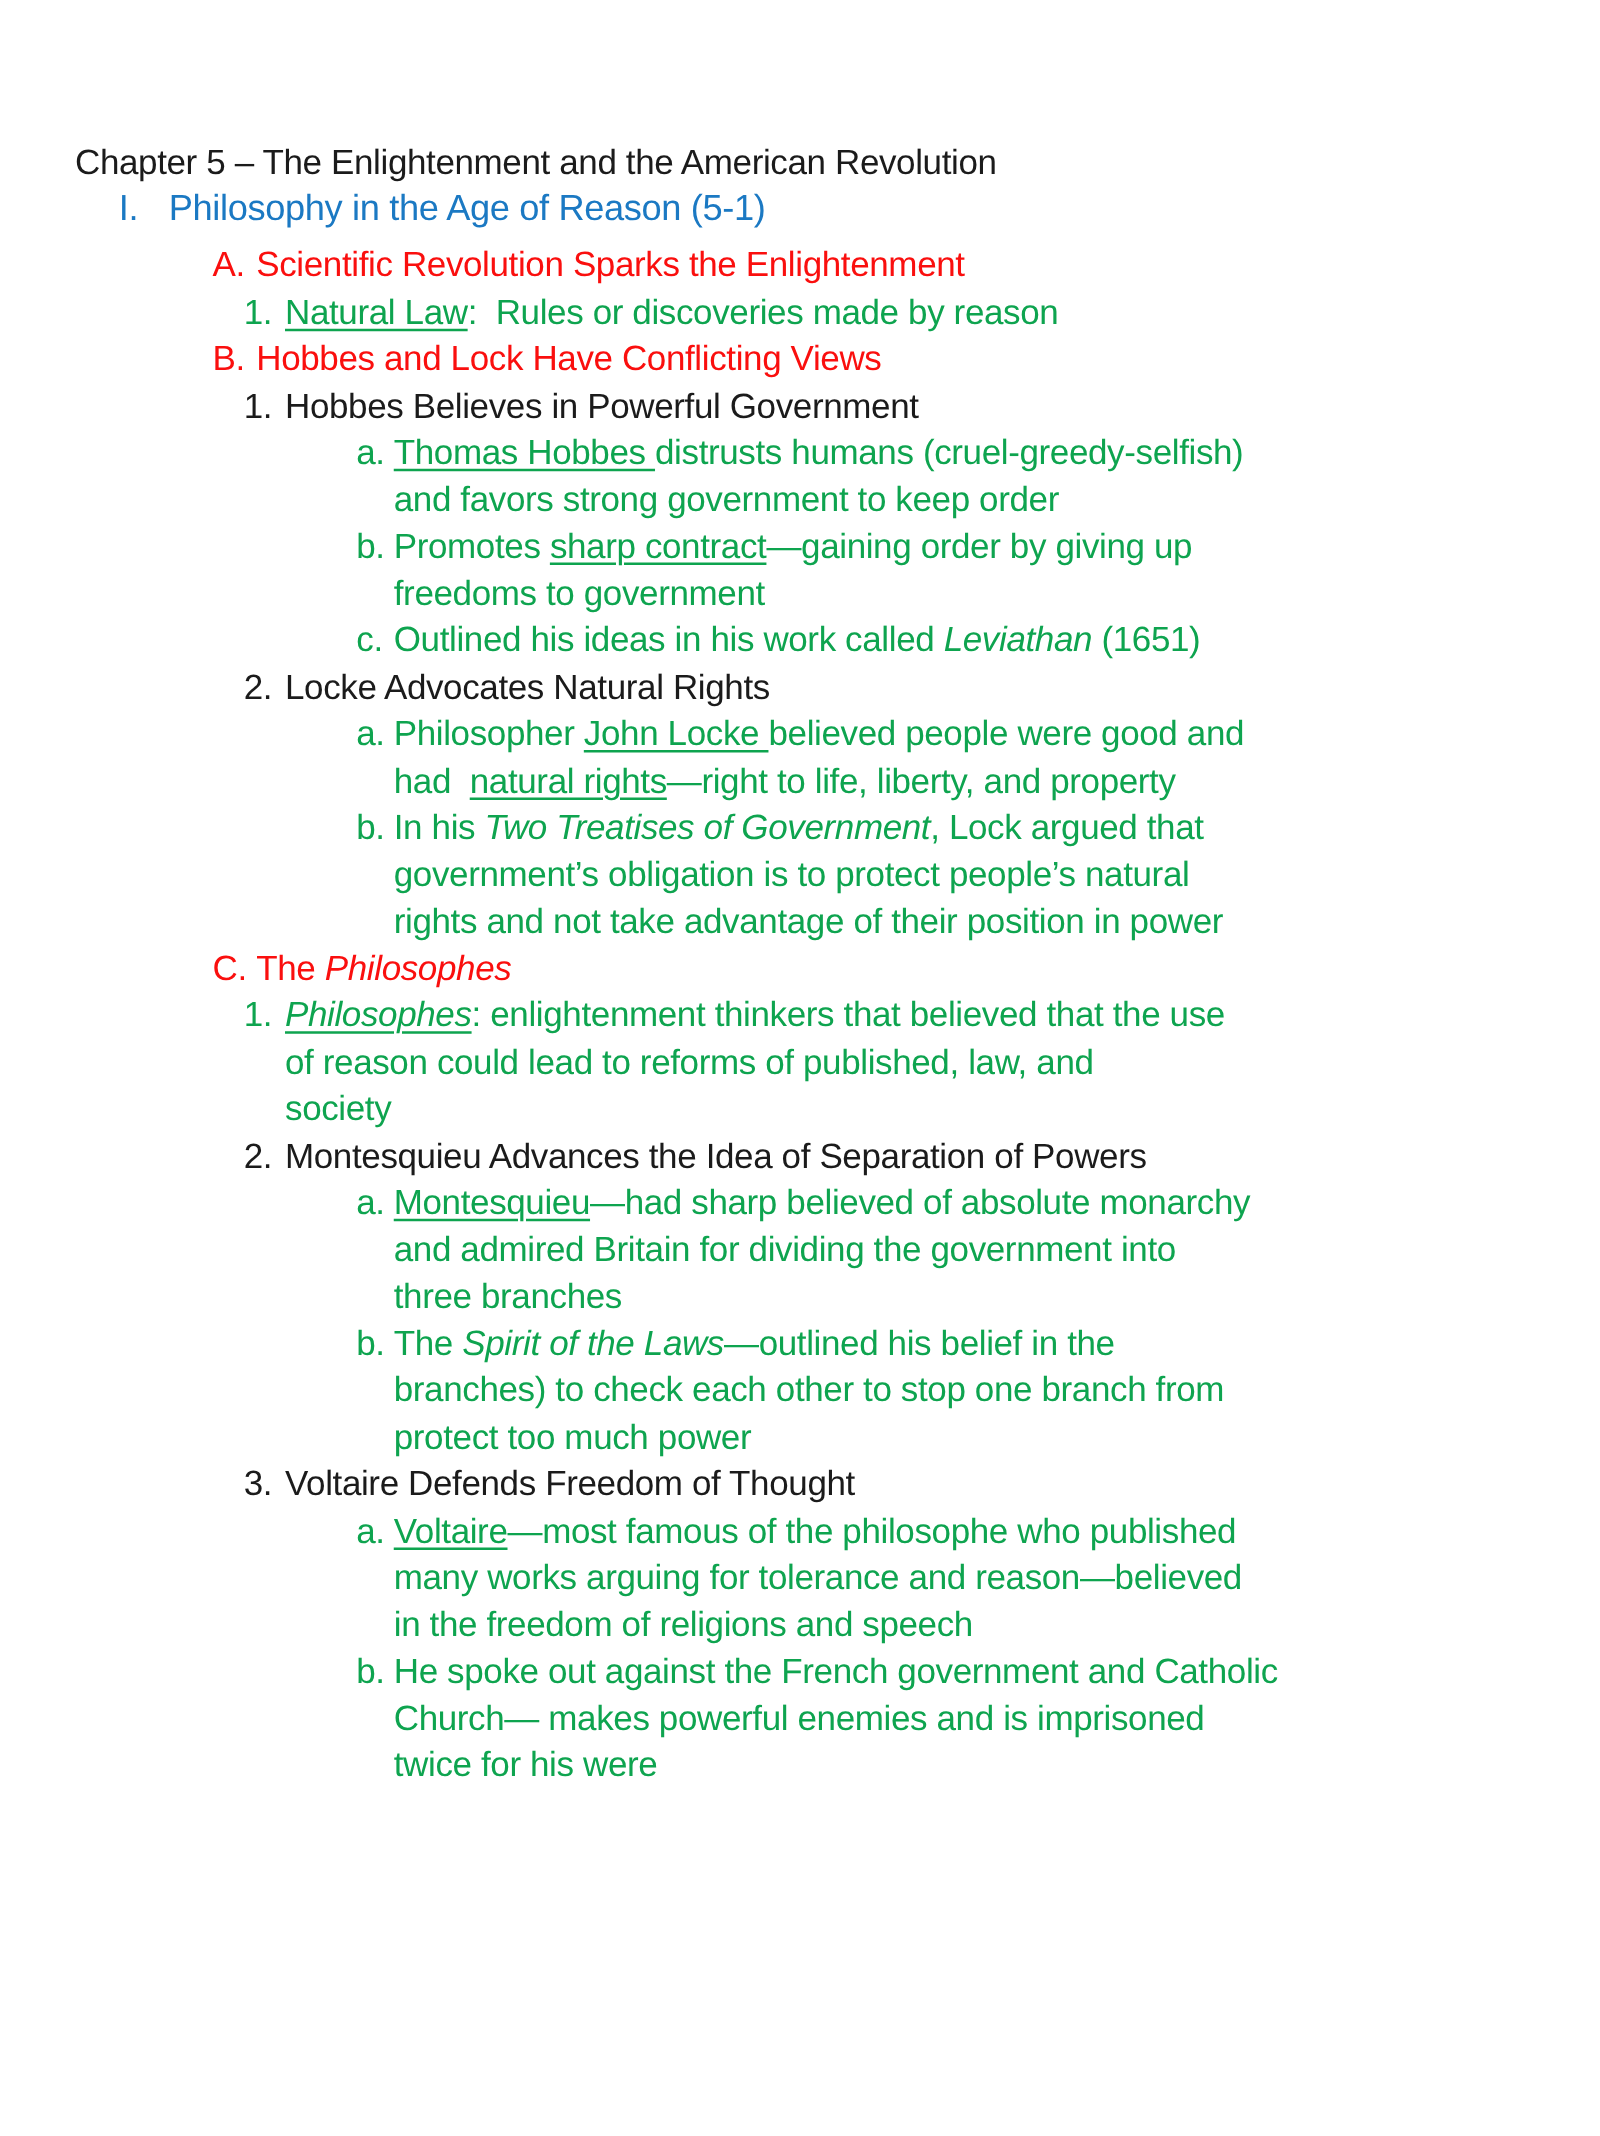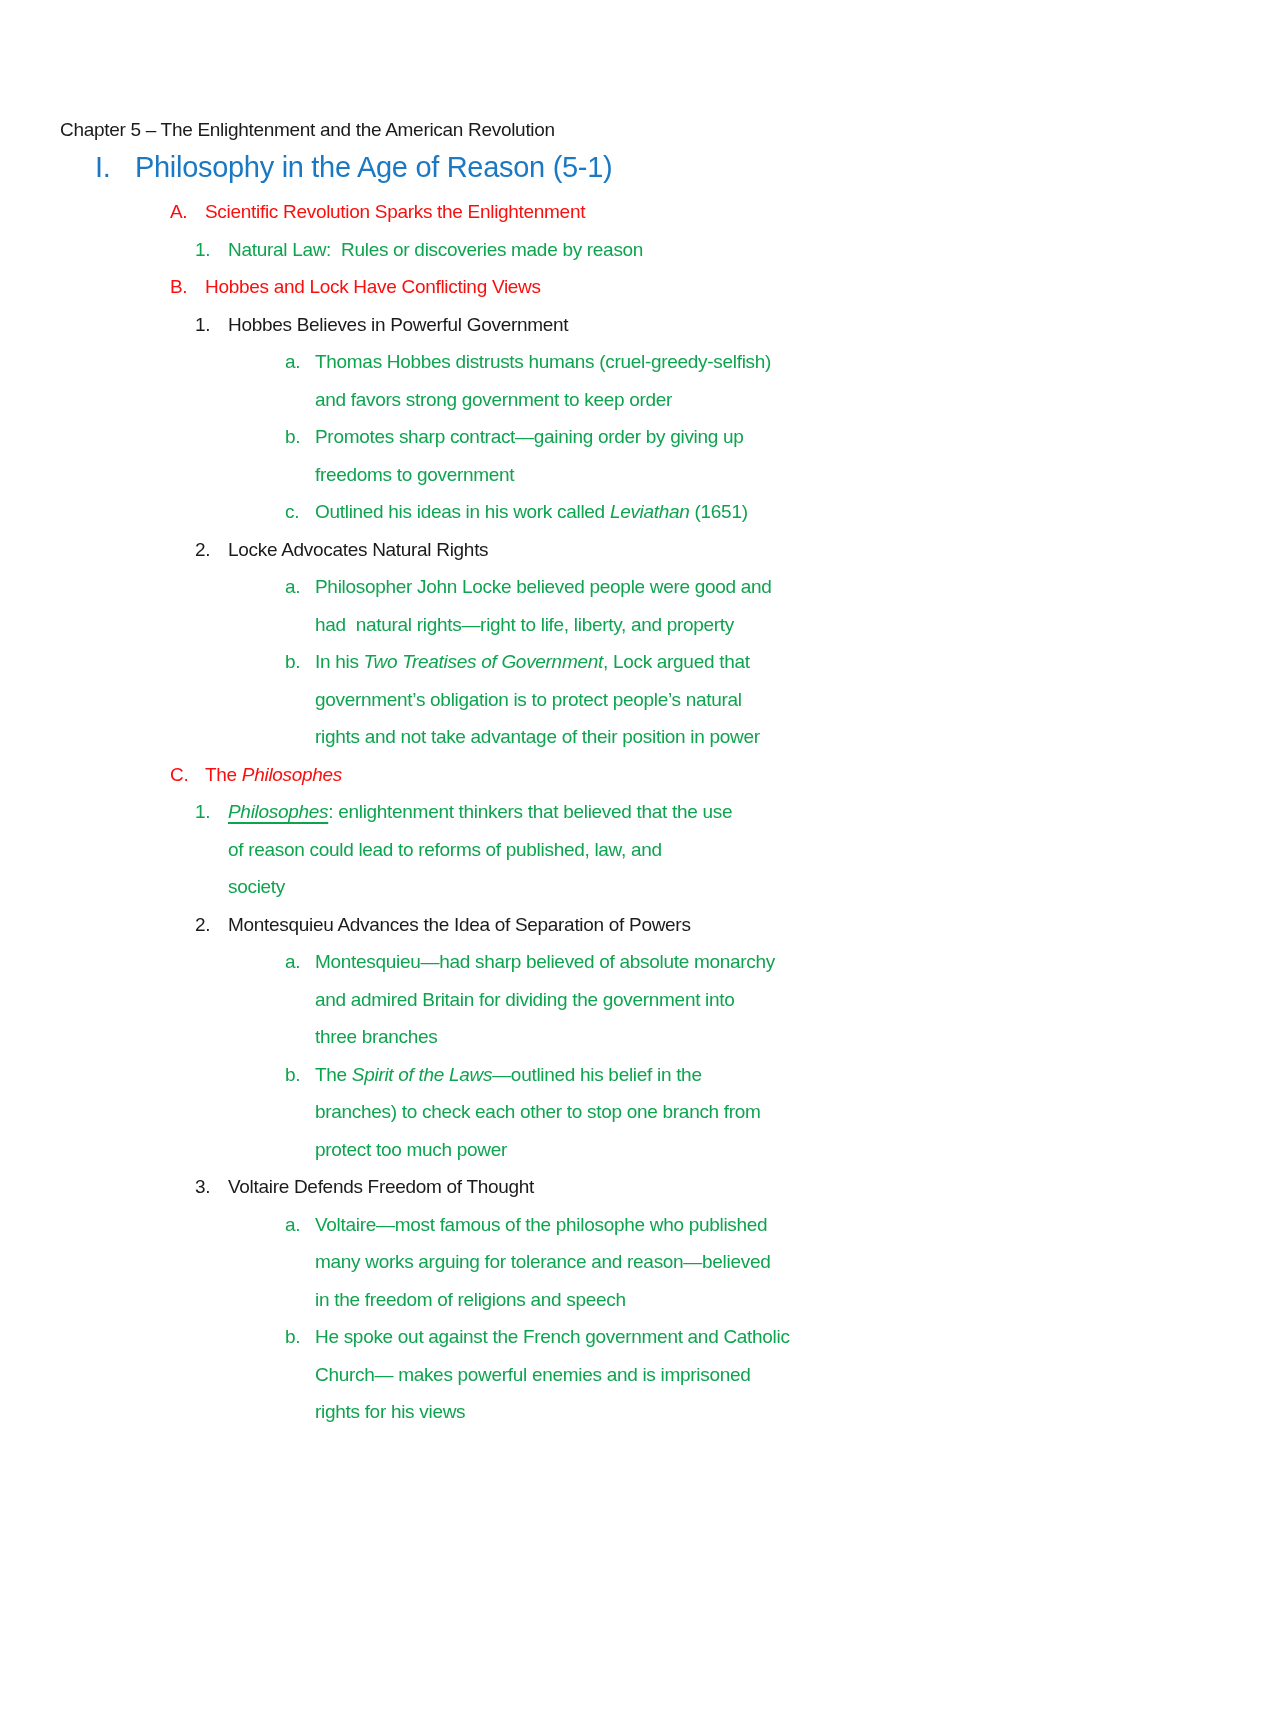--- a/index.html
+++ b/index.html
@@ -10,21 +10,21 @@
     font-family: "Liberation Sans", sans-serif;
     overflow: hidden;
   }
   .doc {
     padding-top: 111px;
     width: 1280px;
   }
   .row {
     display: flex;
     align-items: flex-start;
-    font-size: 19px;
+    font-size: 28px;
     line-height: 37.5px;
     letter-spacing: -0.3px;
   }
   .marker {
     flex: 0 0 auto;
     white-space: pre;
   }
   .lines { flex: 1 1 auto; min-width: 0; }
   .line { white-space: pre-wrap; }
 
@@ -39,21 +39,21 @@
   .lvl4 { margin-left: 285px; }
   .lvl4 .marker { width: 30px; }
 
   
   .c-black { color: #1b1b1b; }
   .c-blue  { color: #1b79c3; font-size: 29px; }
   .c-red   { color: #fa0f0e; }
   .c-green { color: #0ea44f; }
 
   
-  .seg-u  { text-decoration-thickness: 2px; text-underline-offset: 4px; }
+  .seg-u  { text-decoration: underline; text-decoration-thickness: 2px; text-underline-offset: 4px; }
   .seg-i  { font-style: italic; }
   .seg-iu { font-style: italic; text-decoration: underline; text-decoration-thickness: 2px; text-underline-offset: 4px; }
 </style>
 </head>
 <body>
 
 <div class="doc">
   <div class="row lvl0 c-black">
     <div class="lines">
       <div class="line">Chapter 5 – The Enlightenment and the American Revolution</div>
@@ -179,17 +179,17 @@
           <div class="line"><span class="seg-u">Voltaire</span><span>—most famous of the philosophe who published</span></div>
           <div class="line"><span>many works arguing for tolerance and reason—believed</span></div>
           <div class="line"><span>in the freedom of religions and speech</span></div>
         </div>
       </div>
       <div class="row lvl4 c-green">
         <span class="marker">b.</span>
         <div class="lines">
           <div class="line"><span>He spoke out against the French government and Catholic</span></div>
           <div class="line"><span>Church— makes powerful enemies and is imprisoned</span></div>
-          <div class="line"><span>rights for his views</span></div>
+          <div class="line"><span>twice for his were</span></div>
         </div>
       </div>
     </div>
 </div>
 
 </body></html>

